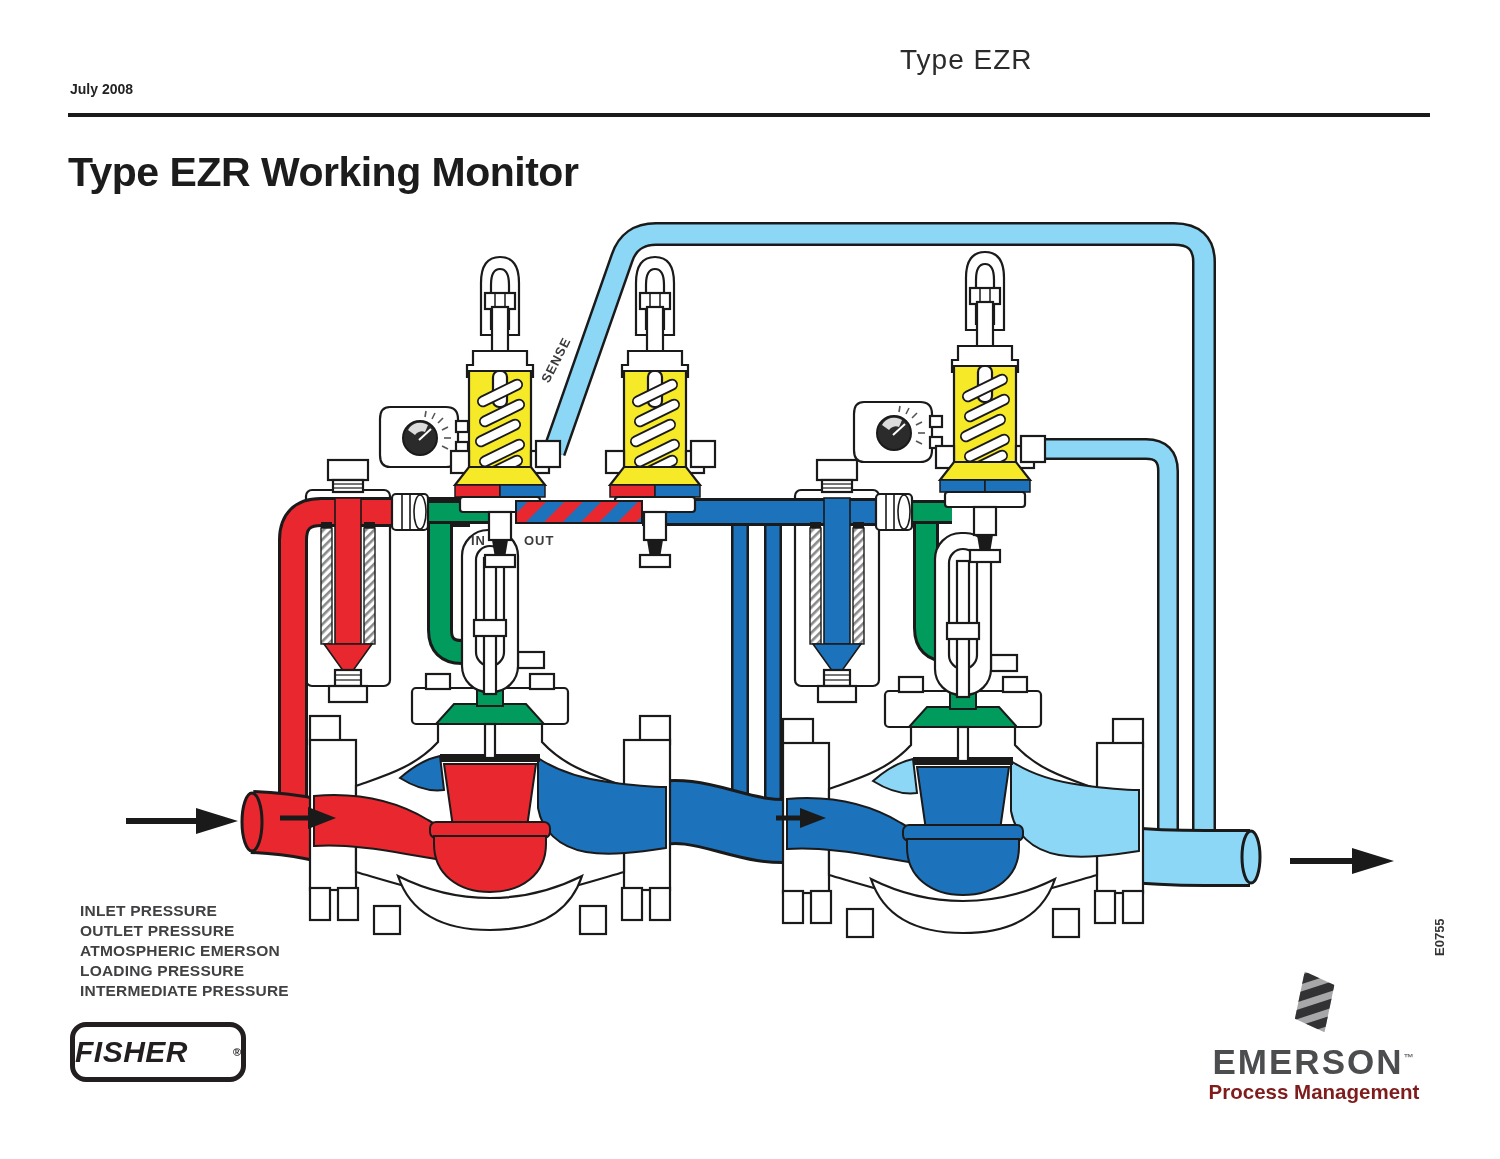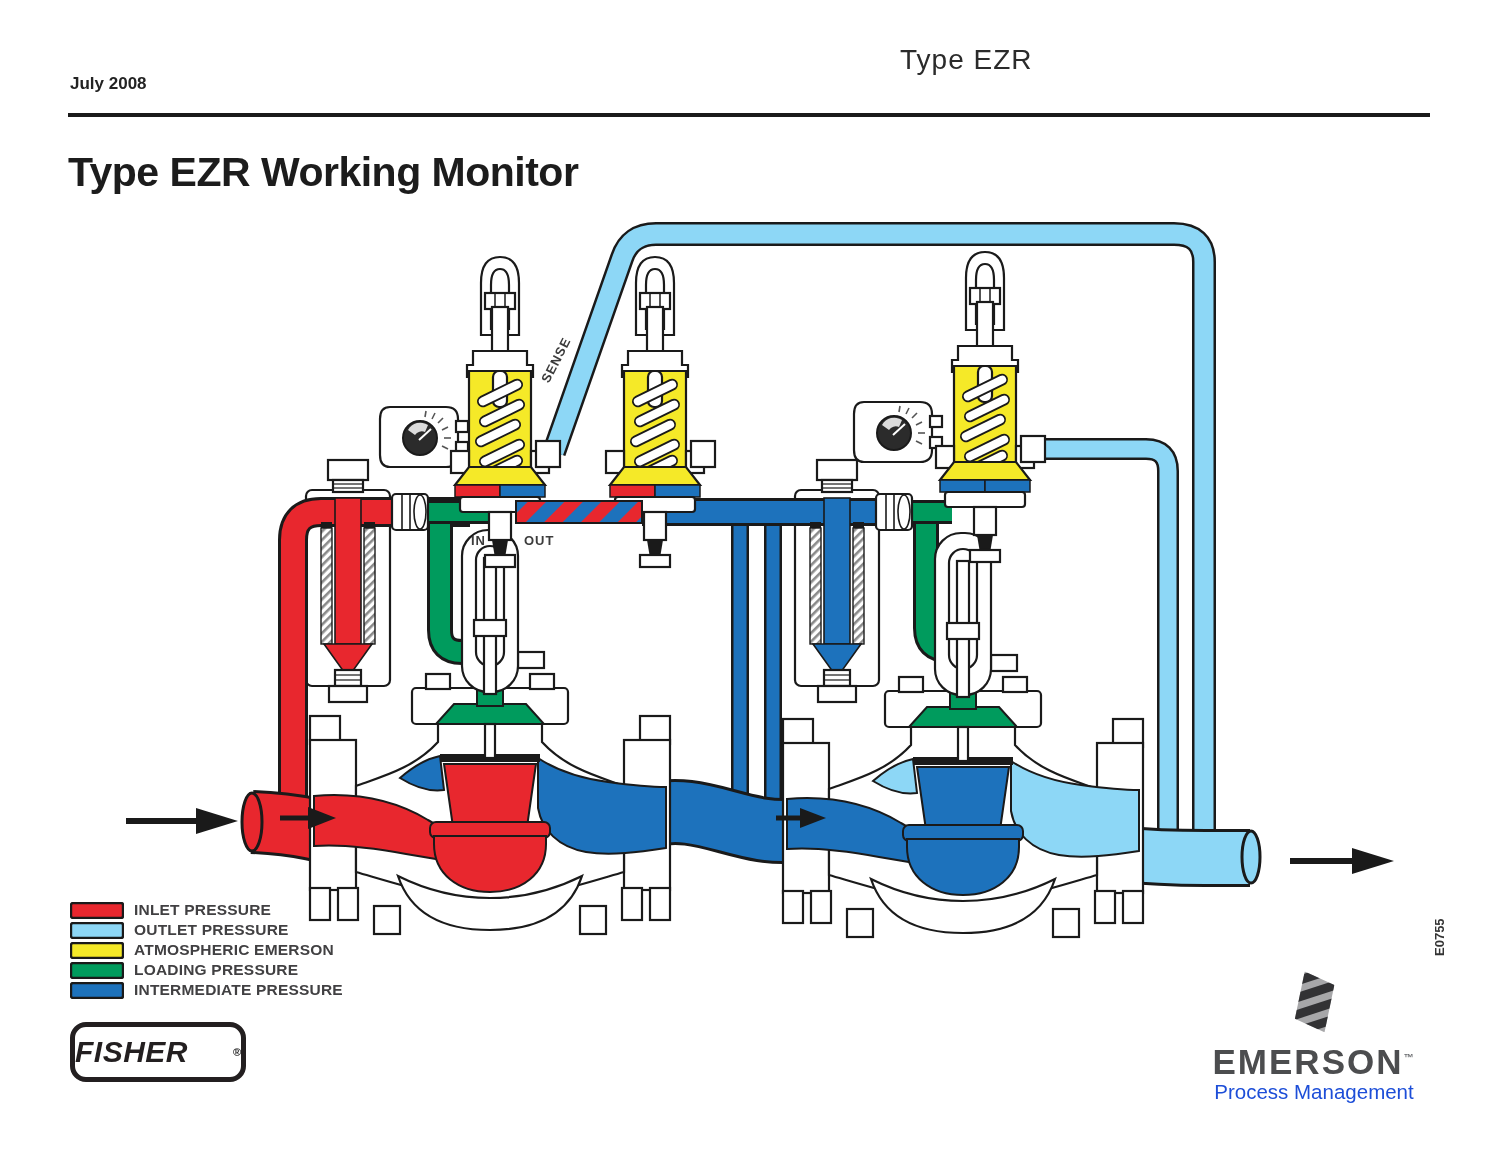--- a/index.html
+++ b/index.html
@@ -1,35 +1,35 @@
 <!DOCTYPE html>
 <html><head>
 <meta charset="utf-8">
 <style>
   html,body{margin:0;padding:0;background:#fff;}
   .page{position:relative;width:1500px;height:1159px;background:#fff;overflow:hidden;
         font-family:"Liberation Sans", sans-serif;color:#1a1a1a;}
   .abs{position:absolute;}
-  .date{left:70px;top:74px;font-size:17px;font-weight:bold;color:#232323;}
+  .date{left:70px;top:81px;font-size:14px;font-weight:bold;color:#232323;}
   .masthead{left:900px;top:44px;width:528px;text-align:left;font-size:28px;font-weight:400;color:#2b2b2b;letter-spacing:1px;}
   .rule{left:68px;top:113px;width:1362px;height:4px;background:#1a1a1a;}
   .main-title{left:68px;top:149px;font-size:41px;font-weight:bold;color:#1c1c1c;letter-spacing:-0.5px;}
   .legend{left:70px;top:902px;}
-  .legend-row{display:flex;align-items:center;height:16px;margin-bottom:4px;}
+  .legend-row{display:flex;height:16px;margin-bottom:4px;flex-direction:column;}
   .legend-label{margin-left:10px;font-size:15.5px;font-weight:bold;color:#414042;letter-spacing:0.2px;}
   .figure-code{left:1432px;top:956px;transform:rotate(-90deg);transform-origin:0 0;
                font-size:13px;font-weight:bold;color:#333;white-space:nowrap;}
   .fisher{left:70px;top:1022px;width:166px;height:50px;border:5px solid #231f20;border-radius:16px;
           display:flex;align-items:center;justify-content:space-between;}
   .fisher-word{font-size:30px;font-weight:900;font-style:italic;color:#231f20;letter-spacing:0.5px;}
   .fisher-reg{font-size:11px;font-weight:700;font-style:normal;vertical-align:super;margin-left:1px;}
   .emerson{left:1186px;top:964px;width:256px;text-align:center;}
   .emerson-word{font-size:35px;font-weight:700;color:#4c4d4f;letter-spacing:2px;margin-top:2px;}
   .emerson-tm{font-size:10px;vertical-align:super;color:#6b6d70;}
-  .emerson-tagline{font-size:20.5px;font-weight:400;color:#1d4ed8;margin-top:-2px;}
+  .emerson-tagline{font-size:20.5px;font-weight:700;color:#7f1d1d;margin-top:-2px;}
   svg text{font-family:"Liberation Sans", sans-serif;}
   .w{fill:#fff;stroke:#1a1a1a;stroke-width:2.2px;}
   .y{fill:#f5e928;stroke:#1a1a1a;stroke-width:2.2px;}
   .g{fill:#009b5d;stroke:#1a1a1a;stroke-width:2px;}
   .k{fill:#1a1a1a;stroke:none;}
   .coil{fill:#fff;stroke:#1a1a1a;stroke-width:1.8px;}
   .flow{stroke:#1a1a1a;stroke-width:2px;}
   .dlab{font-size:13px;font-weight:bold;fill:#3c3c3c;letter-spacing:1px;}
 </style>
 </head>

